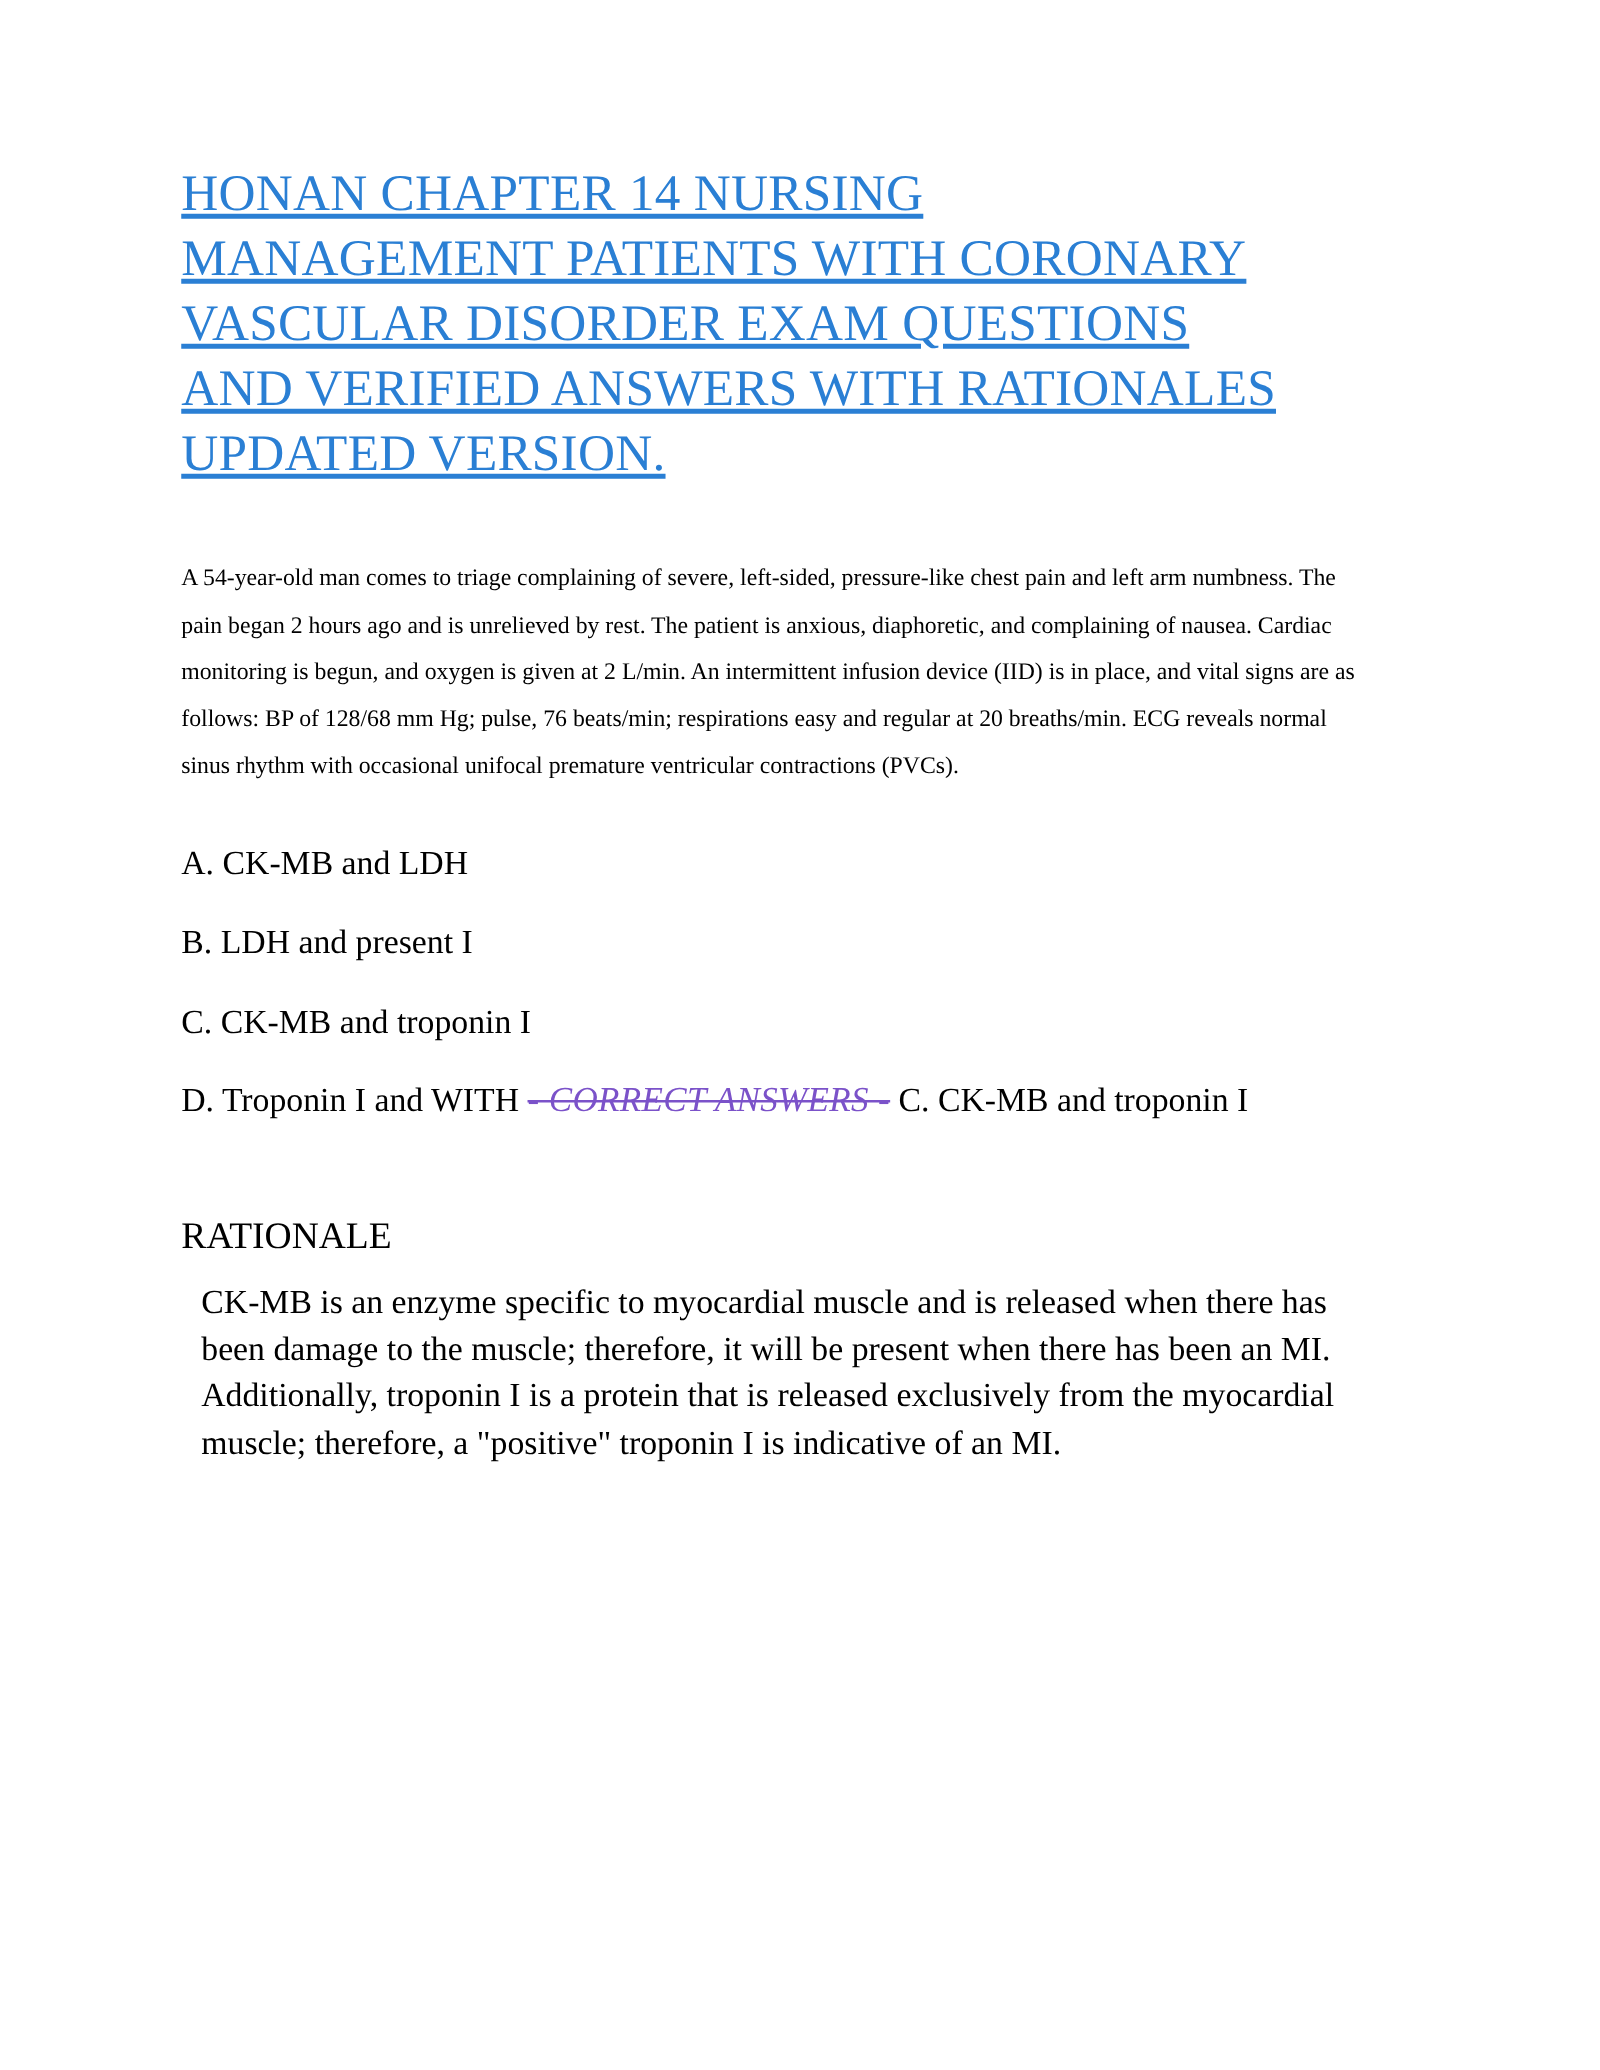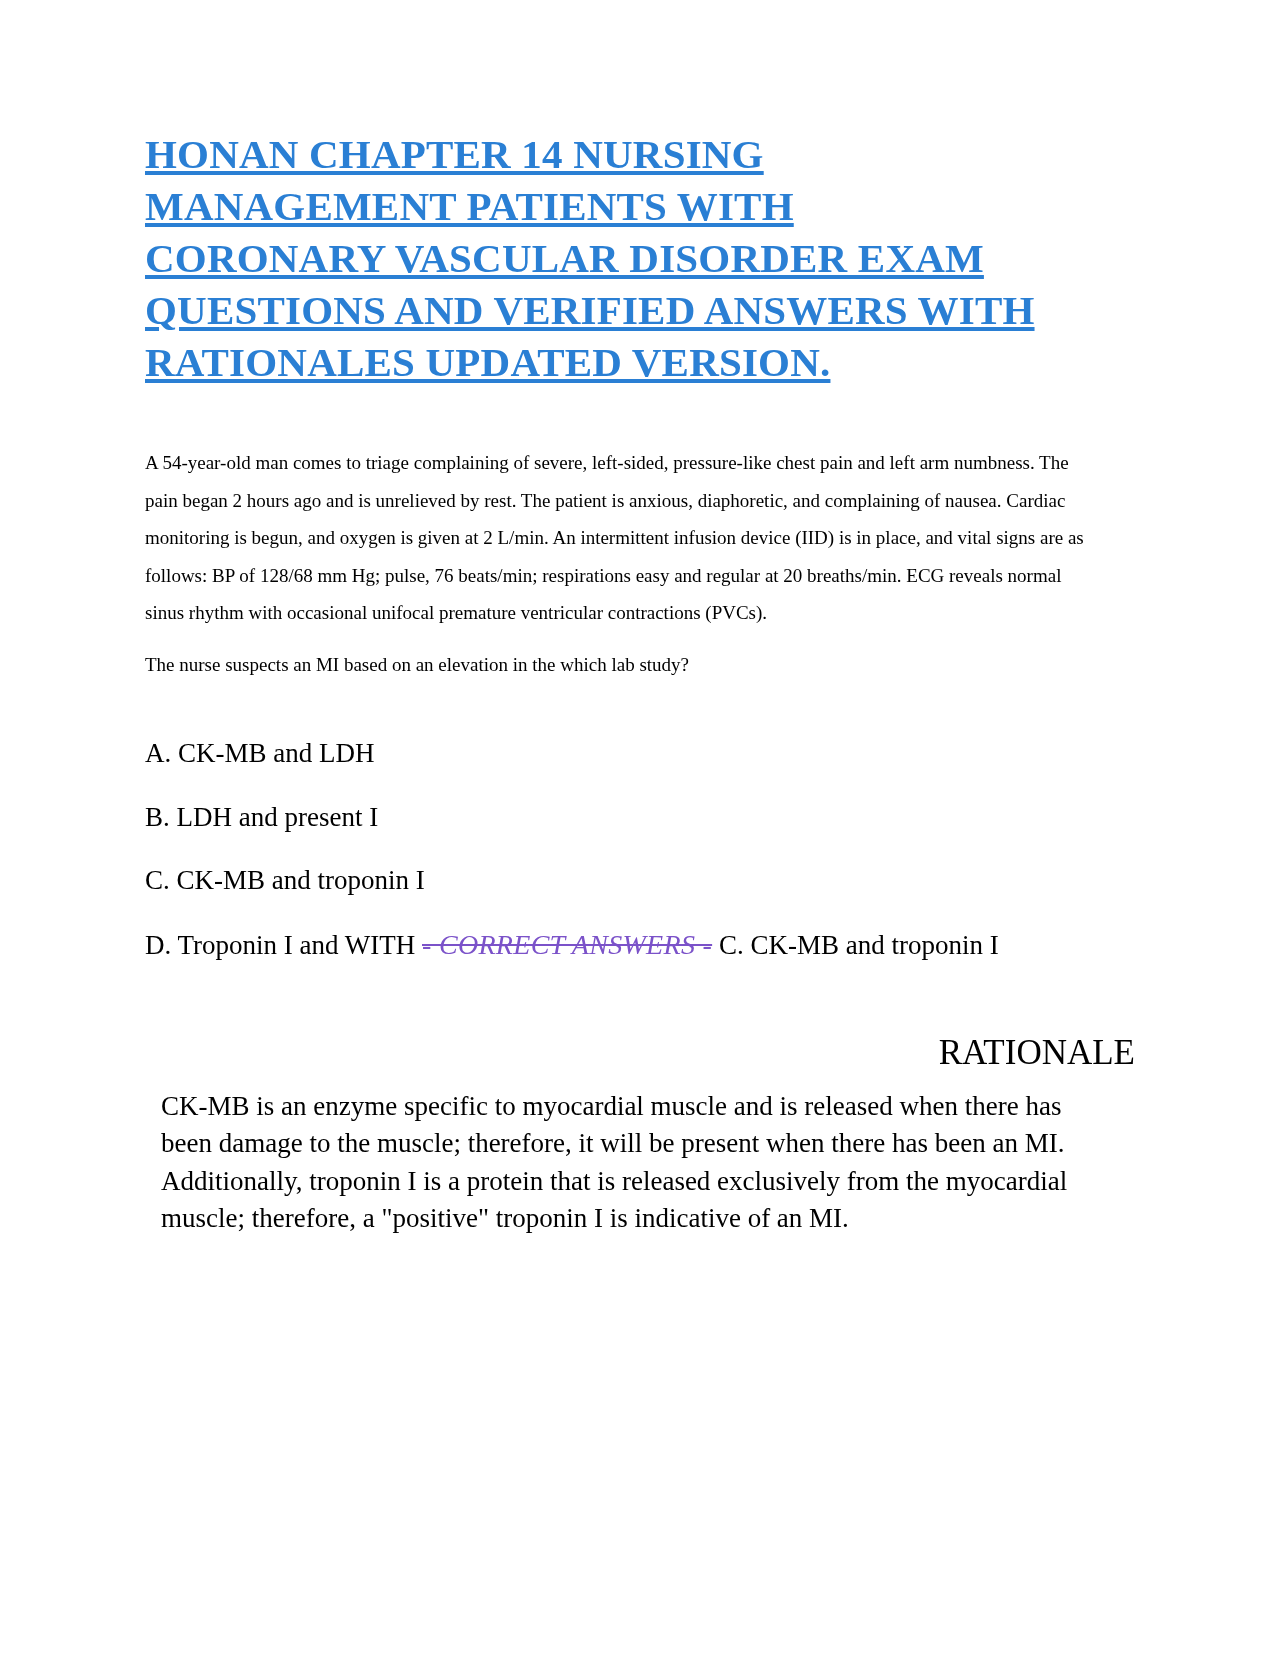--- a/index.html
+++ b/index.html
@@ -18,21 +18,21 @@
   .page {
     box-sizing: border-box;
     width: 1280px;
     height: 1656px;
     padding: 128px 145px 0 145px;
     background: #ffffff;
   }
   .doc-title {
     color: #2a7fd4;
     text-decoration: underline;
-    font-weight: bold;
+    font-weight: normal;
     font-size: 41px;
     line-height: 52px;
     letter-spacing: 0.2px;
     margin: 0 0 56px 0;
     max-width: 900px;
   }
   .para {
     font-size: 19px;
     line-height: 37.5px;
     margin: 0 0 14px 0;
@@ -51,42 +51,40 @@
   }
   .correct-tag {
     color: #7b52c9;
     font-style: italic;
     font-size: 28px;
     text-decoration: line-through;
     font-family: "Liberation Serif", serif;
     letter-spacing: 0.3px;
   }
   .rationale-head {
-    font-size: 35px;
+    font-size: 30px;
     line-height: 37.5px;
     margin: 0 0 14px 0;
-    text-align: right;
   }
   .rationale-body {
     font-size: 27px;
     line-height: 37.5px;
     margin: 16px;
     max-width: 940px;
   }
 </style>
 </head>
 <body>
 
 <div class="page">
 
   <h1 class="doc-title">HONAN CHAPTER 14 NURSING MANAGEMENT PATIENTS WITH CORONARY VASCULAR DISORDER EXAM QUESTIONS AND VERIFIED ANSWERS WITH RATIONALES UPDATED VERSION.</h1>
 
   <p class="para">A 54-year-old man comes to triage complaining of severe, left-sided, pressure-like chest pain and left arm numbness. The pain began 2 hours ago and is unrelieved by rest. The patient is anxious, diaphoretic, and complaining of nausea. Cardiac monitoring is begun, and oxygen is given at 2 L/min. An intermittent infusion device (IID) is in place, and vital signs are as follows: BP of 128/68 mm Hg; pulse, 76 beats/min; respirations easy and regular at 20 breaths/min. ECG reveals normal sinus rhythm with occasional unifocal premature ventricular contractions (PVCs).</p>
 
-  <p class="para stem">The nurse suspects an MI based on an elevation in the which lab study?</p>
 
   <div class="spacer-sm"></div>
 
   <p class="choice">A. CK-MB and LDH</p>
   <p class="choice">B. LDH and present I</p>
   <p class="choice">C. CK-MB and troponin I</p>
 
   <p class="choice">
     <span>D. Troponin I and WITH</span>
     <span class="correct-tag">- CORRECT ANSWERS -</span>

